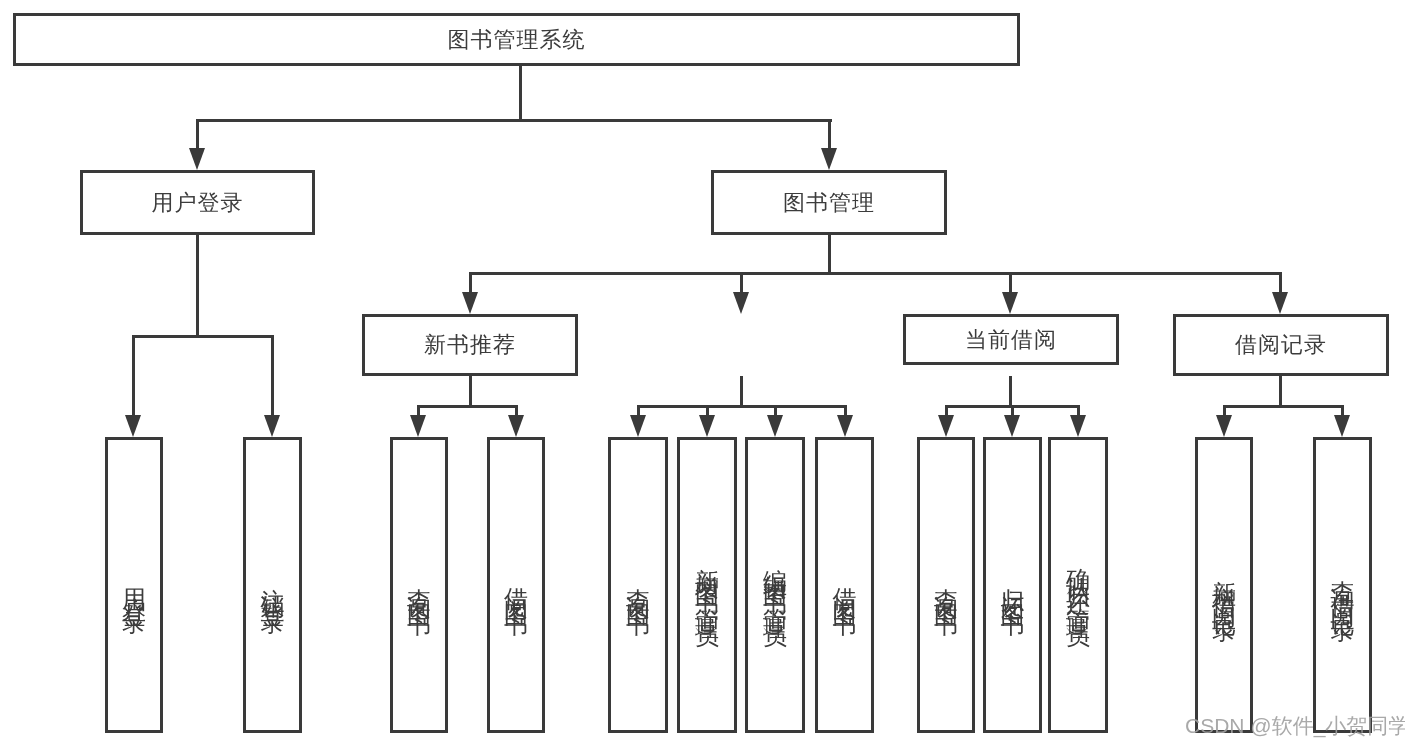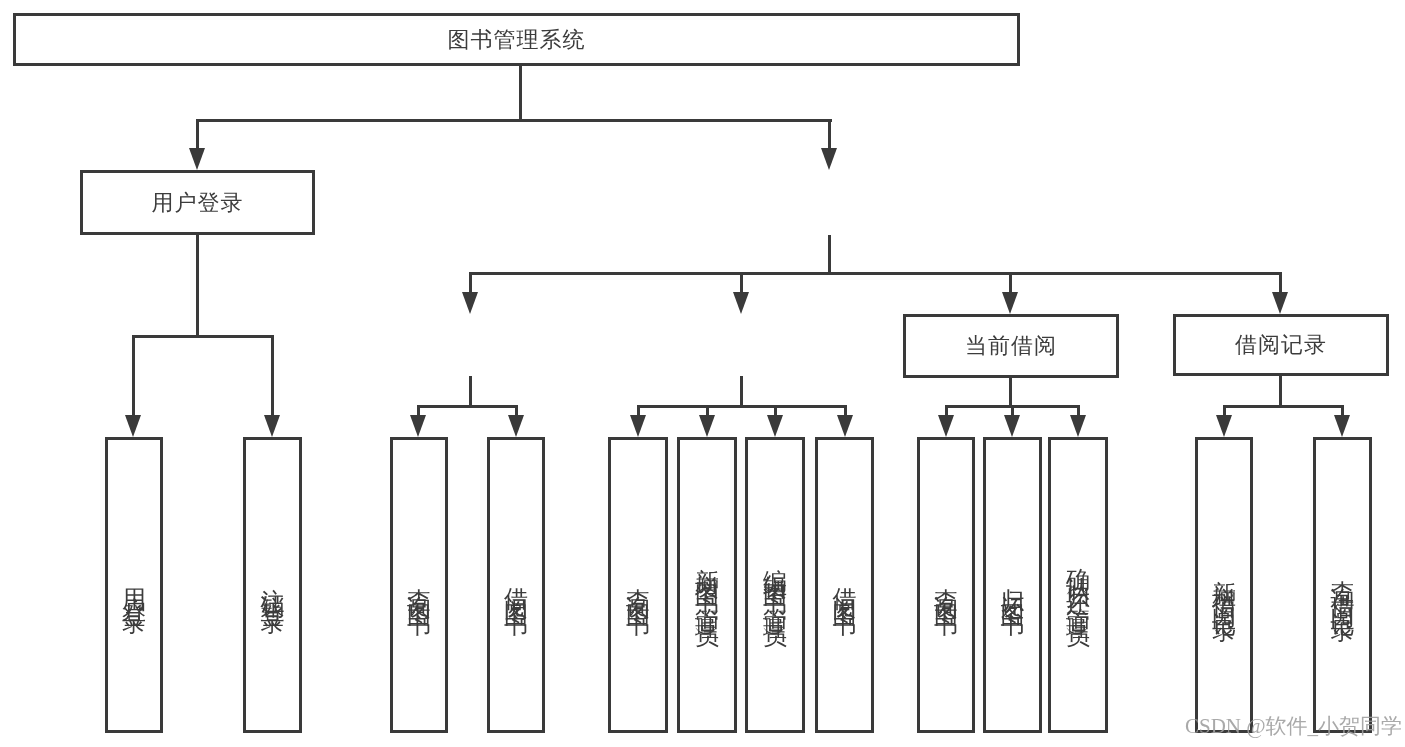--- a/index.html
+++ b/index.html
@@ -2,21 +2,21 @@
 <html style="--line: #3a3a3a; --text: #3c3c3c; --watermark: #a0a0a0; --background: #ffffff;"><head>
 <meta charset="utf-8">
 <style>
   * { box-sizing: border-box; margin: 0; padding: 0; }
   html, body { background: #ffffff; }
   .diagram {
     position: relative;
     width: 1405px;
     height: 747px;
     background: var(--background, #ffffff);
-    font-family: Liberation Serif, serif;
+    font-family: Liberation Sans, sans-serif;
     overflow: hidden;
   }
   .box {
     position: absolute;
     border: 3px solid var(--line, #3a3a3a);
     background: #ffffff;
     display: flex;
     align-items: center;
     justify-content: center;
     color: var(--text, #3c3c3c);
@@ -61,40 +61,46 @@
   <div class="vline" style="left:519px; top:66px; height:53px;"></div>
   <div class="hline" style="left:196px; top:119px; width:636px;"></div>
   <div class="vline" style="left:196px; top:119px; height:31px;"></div>
   <div class="arrow" style="left:189px; top:148px;"></div>
   <div class="vline" style="left:828px; top:119px; height:31px;"></div>
   <div class="arrow" style="left:821px; top:148px;"></div>
 
   <div class="box hbox" style="left:80px; top:170px; width:235px; height:65px;">
     <span>用户登录</span>
   </div>
+  <div class="box hbox" style="left:711px; top:170px; width:236px; height:65px;">
+    <span>图书管理</span>
+  </div>
 
   <div class="vline" style="left:196px; top:235px; height:100px;"></div>
   <div class="hline" style="left:132px; top:335px; width:142px;"></div>
   <div class="vline" style="left:132px; top:335px; height:80px;"></div>
   <div class="arrow" style="left:125px; top:415px;"></div>
   <div class="vline" style="left:271px; top:335px; height:80px;"></div>
   <div class="arrow" style="left:264px; top:415px;"></div>
 
   <div class="vline" style="left:828px; top:235px; height:37px;"></div>
   <div class="hline" style="left:469px; top:272px; width:813px;"></div>
   <div class="vline" style="left:469px; top:272px; height:22px;"></div>
   <div class="arrow" style="left:462px; top:292px;"></div>
   <div class="vline" style="left:740px; top:272px; height:22px;"></div>
   <div class="arrow" style="left:733px; top:292px;"></div>
   <div class="vline" style="left:1009px; top:272px; height:22px;"></div>
   <div class="arrow" style="left:1002px; top:292px;"></div>
   <div class="vline" style="left:1279px; top:272px; height:22px;"></div>
   <div class="arrow" style="left:1272px; top:292px;"></div>
 
-  <div class="box hbox" style="left:903px; top:314px; width:216px; height:64px;">
+  <div class="box hbox" style="left:362px; top:314px; width:216px; height:62px;">
+    <span>新书推荐</span>
+  </div>
+  <div class="box hbox" style="left:903px; top:314px; width:216px; height:51px;">
     <span>当前借阅</span>
   </div>
   <div class="box hbox" style="left:1173px; top:314px; width:216px; height:62px;">
     <span>借阅记录</span>
   </div>
 
   <div class="vline" style="left:469px; top:376px; height:29px;"></div>
   <div class="hline" style="left:417px; top:405px; width:101px;"></div>
   <div class="vline" style="left:417px; top:405px; height:12px;"></div>
   <div class="arrow" style="left:410px; top:415px;"></div>

